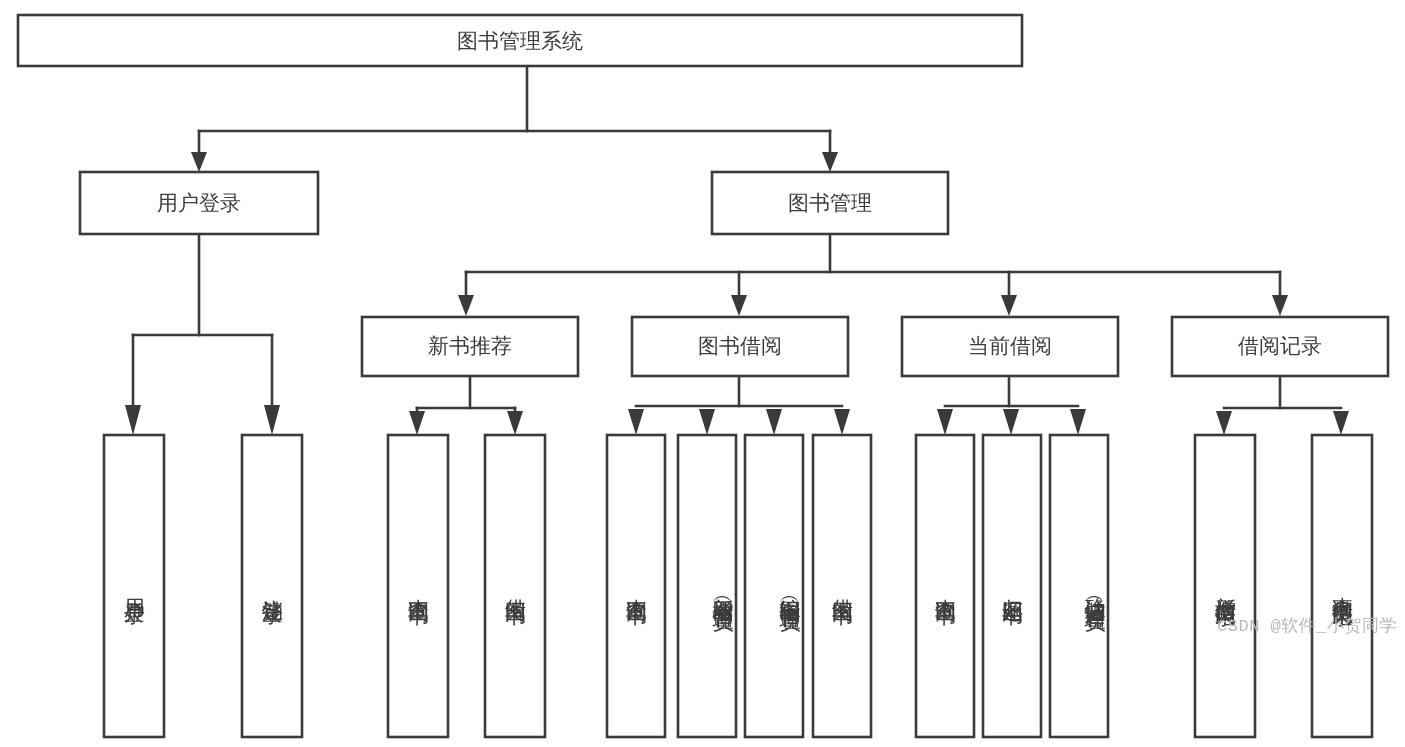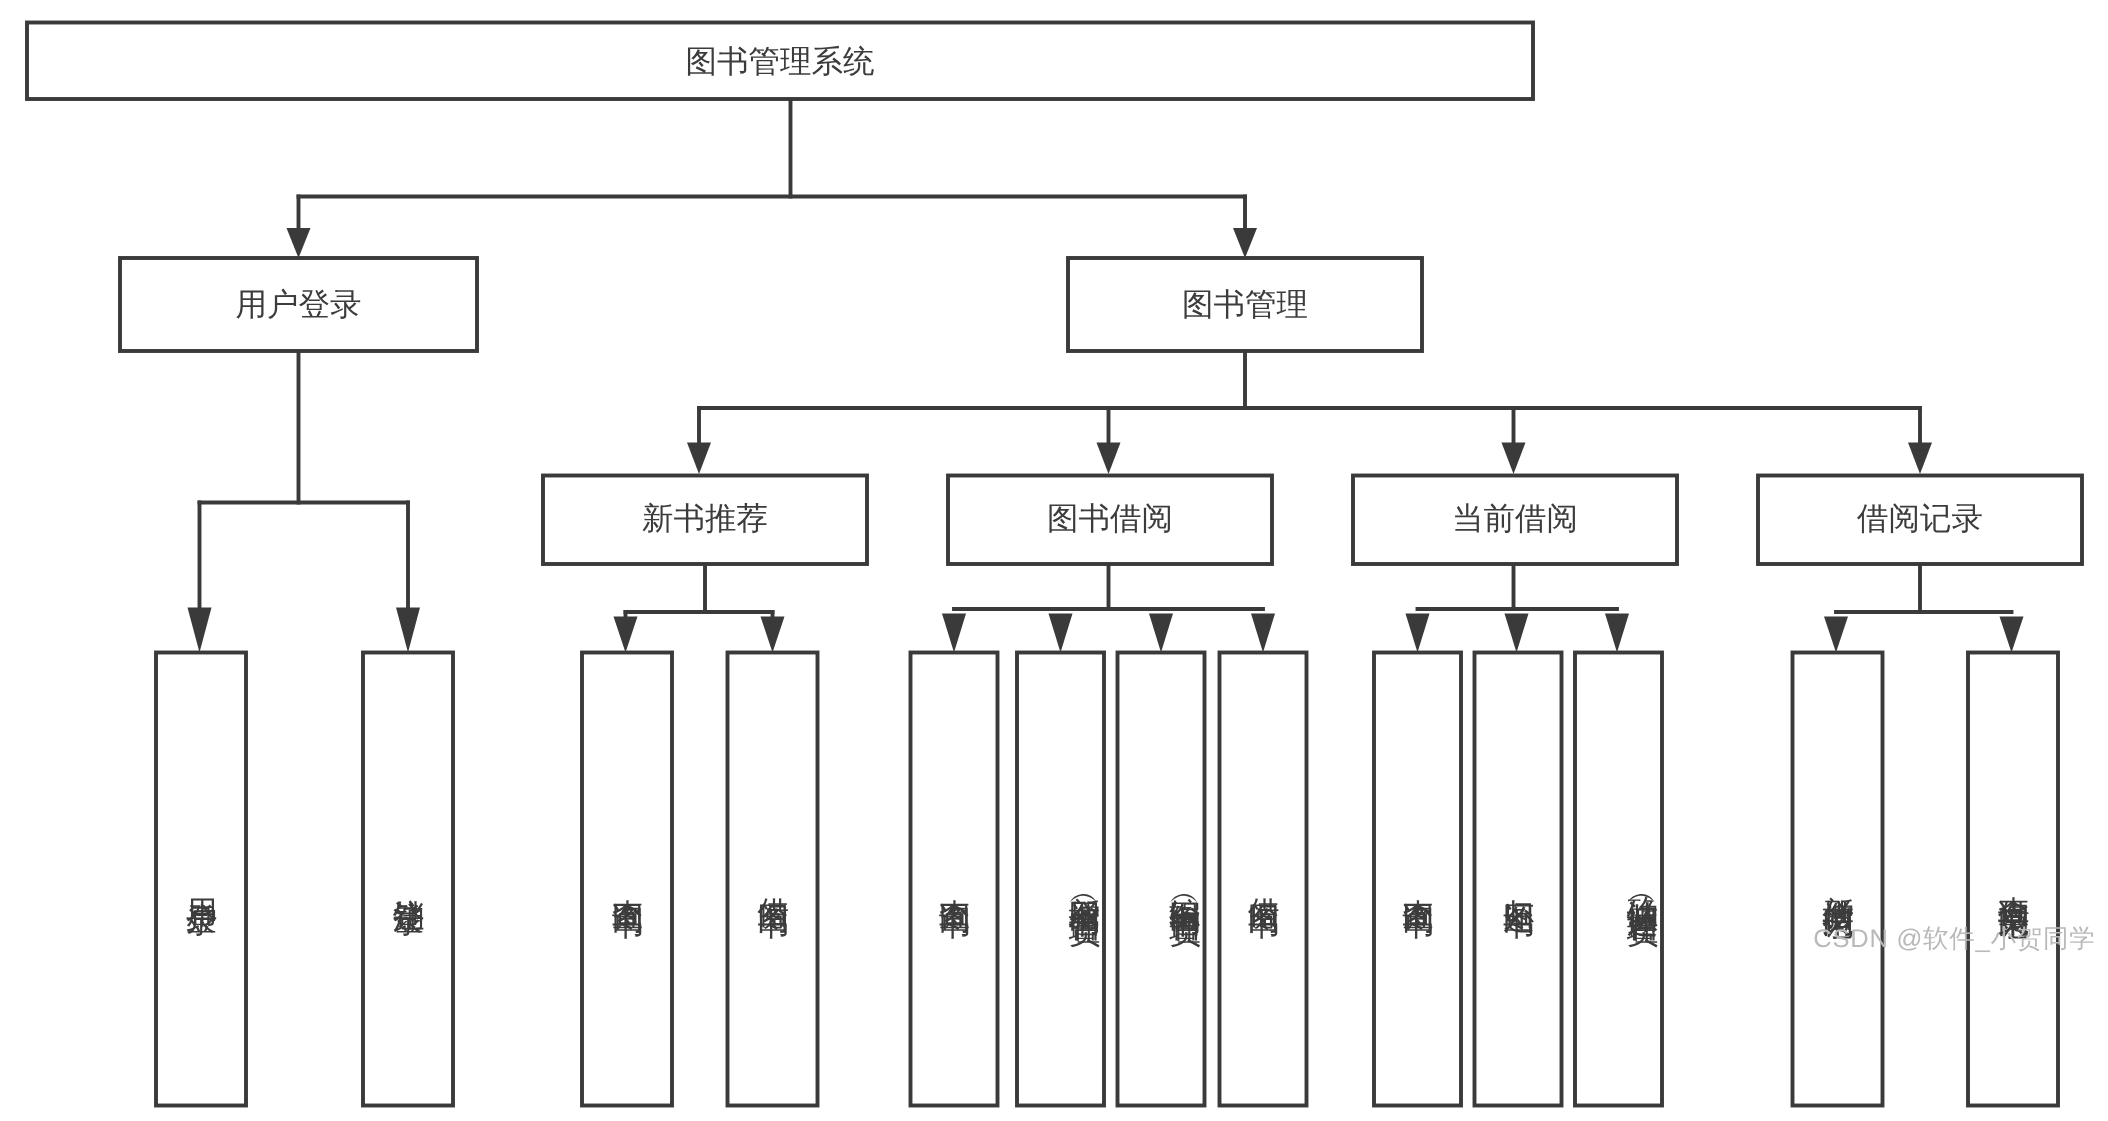--- a/index.html
+++ b/index.html
@@ -61,21 +61,21 @@
     line-height: 1.28;
     letter-spacing: 2px;
     color: #3c3c3c;
     white-space: nowrap;
     pointer-events: none;
   }
   .watermark {
     position: absolute;
     right: 8px;
     bottom: 6px;
-    font-family: Liberation Sans, sans-serif;
+    font-family: Liberation Mono, monospace;
     font-size: 17px;
     color: #b9b9b9;
     letter-spacing: 0.5px;
     white-space: nowrap;
   }
 </style>
 </head>
 <body>
 
 <div id="diagram-root">

